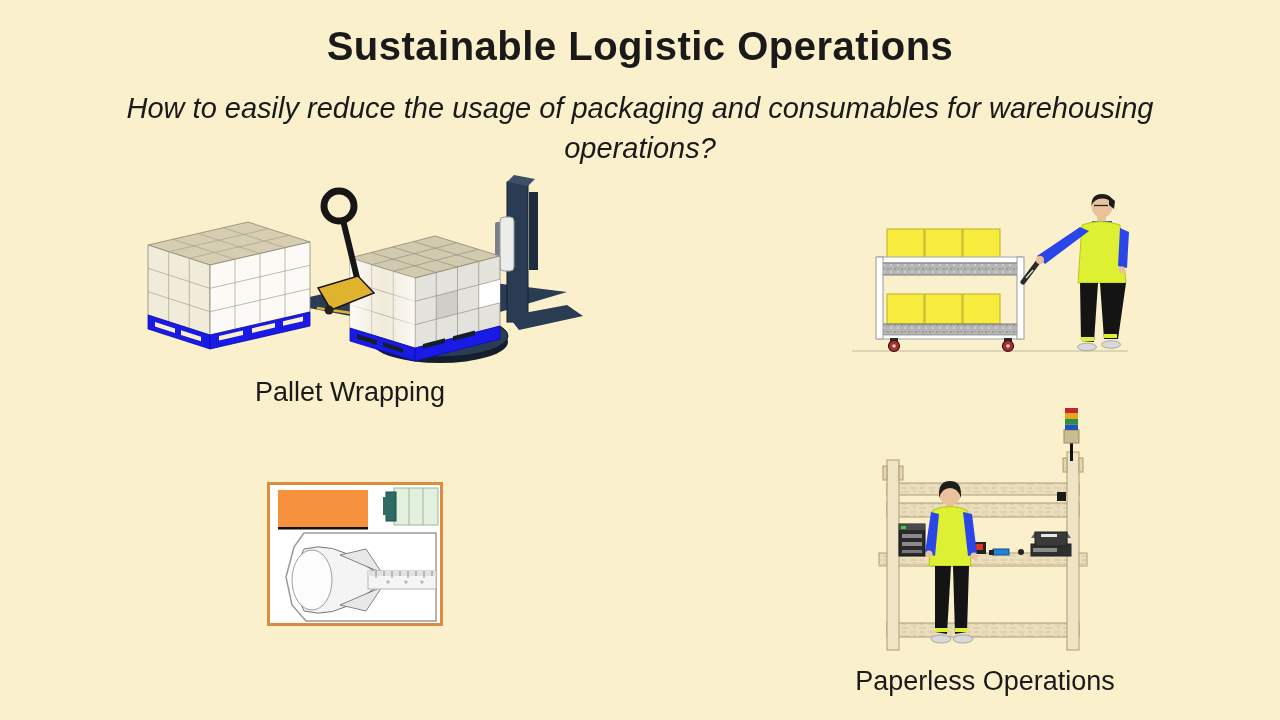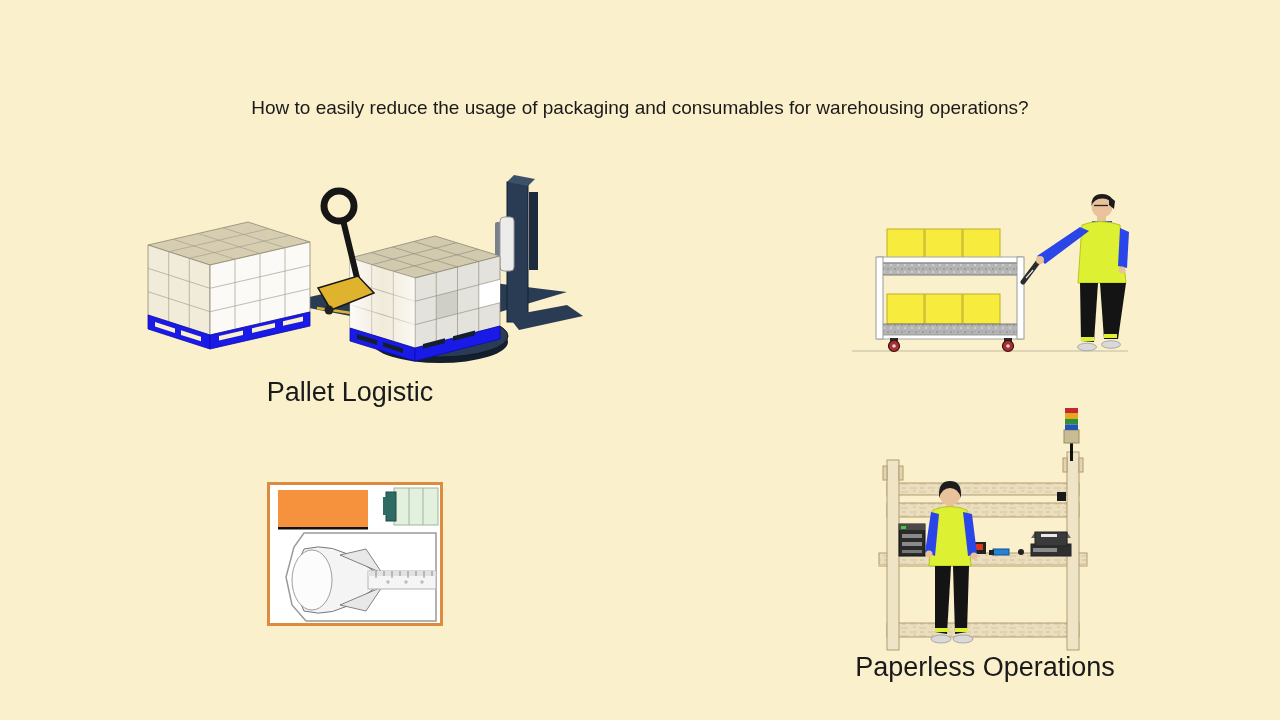--- a/index.html
+++ b/index.html
@@ -9,33 +9,33 @@
     font-family:"Liberation Sans", sans-serif;
     color:var(--p-text,#1A1A1A);
   }
   .slide{position:absolute;inset:0;}
   .title{
     position:absolute;top:24px;left:0;width:1280px;text-align:center;
     font-size:40px;font-weight:bold;letter-spacing:0.5px;
   }
   .subtitle{
     position:absolute;top:88px;left:50%;transform:translateX(-50%);
-    width:1160px;text-align:center;
-    font-size:19px;line-height:40px;
+    width:1160px;text-align:center;font-style:italic;
+    font-size:29px;line-height:40px;
   }
   .q{position:absolute;display:flex;flex-direction:column;align-items:center;}
   .q1{left:110px;top:170px;width:480px;}
   .q2{left:825px;top:183px;width:330px;}
   .q3{left:155px;top:482px;width:400px;}
   .q4{left:835px;top:406px;width:300px;}
   .caption{font-size:27px;line-height:32px;text-align:center;color:var(--p-text,#1A1A1A);}
   .q1 .caption{margin-top:6px;}
   .q2 .caption{margin-top:8px;}
   .q3 .caption{margin-top:30px;}
-  .q4 .caption{margin-top:0;}
+  .q4 .caption{margin-top:14px;}
   .packbox{
     width:170px;height:138px;background:#FFFFFF;
     border:3px solid var(--p-accent_orange,#DE8A3F);
   }
   
   .f-yellow{fill:var(--p-box_yellow,#F7EC3E);}
   .f-vest{fill:var(--p-vest_green,#DDF032);}
   .f-blue{fill:var(--p-shirt_blue,#2A46E8);}
   .f-palletblue{fill:var(--p-pallet_blue,#1A1AE6);}
   .f-navy{fill:var(--p-machine_navy,#2A3B54);}
@@ -44,20 +44,21 @@
   .f-skin{fill:#E9C29B;}
   .f-pants{fill:#141414;}
   .f-shoe{fill:#D9D9D9;}
   .f-bg{fill:var(--p-background,#FBF0CC);}
 </style>
 </head>
 <body>
 
 <div class="slide">
 
+  <div class="title">Sustainable Logistic Operations</div>
   <div class="subtitle">How to easily reduce the usage of packaging and consumables for warehousing operations?</div>
 
   <figure class="q q1" style="margin:0">
     <svg width="470" height="200" viewBox="0 0 470 200">
       <defs>
         <linearGradient id="sheen" x1="0" y1="0" x2="1" y2="0">
           <stop offset="0" stop-color="#ffffff" stop-opacity="0.85"></stop>
           <stop offset="0.5" stop-color="#ffffff" stop-opacity="0.1"></stop>
           <stop offset="1" stop-color="#ffffff" stop-opacity="0.7"></stop>
         </linearGradient>
@@ -142,21 +143,21 @@
         <polygon class="f-bg" points="168,151.2 188,146.6 188,151.2 168,155.8"></polygon>
       </g>
 
       <g>
         <circle cx="224" cy="36" r="15" fill="none" stroke="#161616" stroke-width="7"></circle>
         <path d="M228,50 L243,112" stroke="#161616" stroke-width="6" stroke-linecap="round" fill="none"></path>
         <polygon class="f-jack" points="203,118 243,106 259,123 216,140" stroke="#161616" stroke-width="1.5"></polygon>
         <circle cx="214" cy="140" r="4.5" fill="#222222"></circle>
       </g>
     </svg>
-    <figcaption class="caption">Pallet Logistic</figcaption>
+    <figcaption class="caption">Pallet Wrapping</figcaption>
   </figure>
 
   <figure class="q q2" style="margin:0">
     <svg width="320" height="177" viewBox="0 0 320 177">
       <defs>
         <pattern id="speck" width="7" height="7" patternUnits="userSpaceOnUse">
           <rect width="7" height="7" fill="#B5B5B5"></rect>
           <circle cx="2" cy="2" r="0.9" fill="#8E8E8E"></circle>
           <circle cx="5" cy="5" r="0.9" fill="#DADADA"></circle>
           <circle cx="5" cy="1.5" r="0.7" fill="#9A9A9A"></circle>

